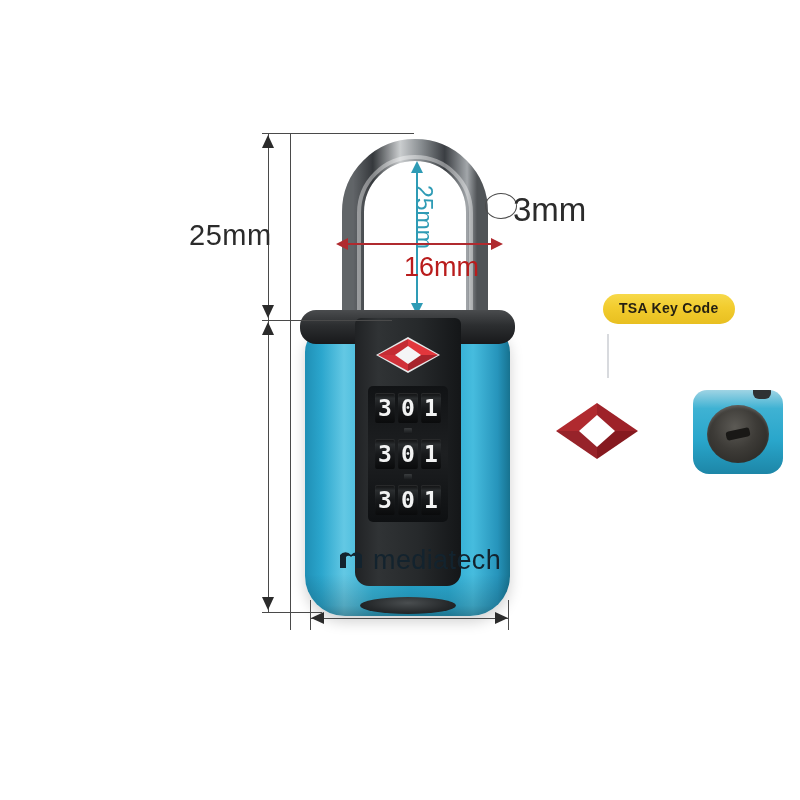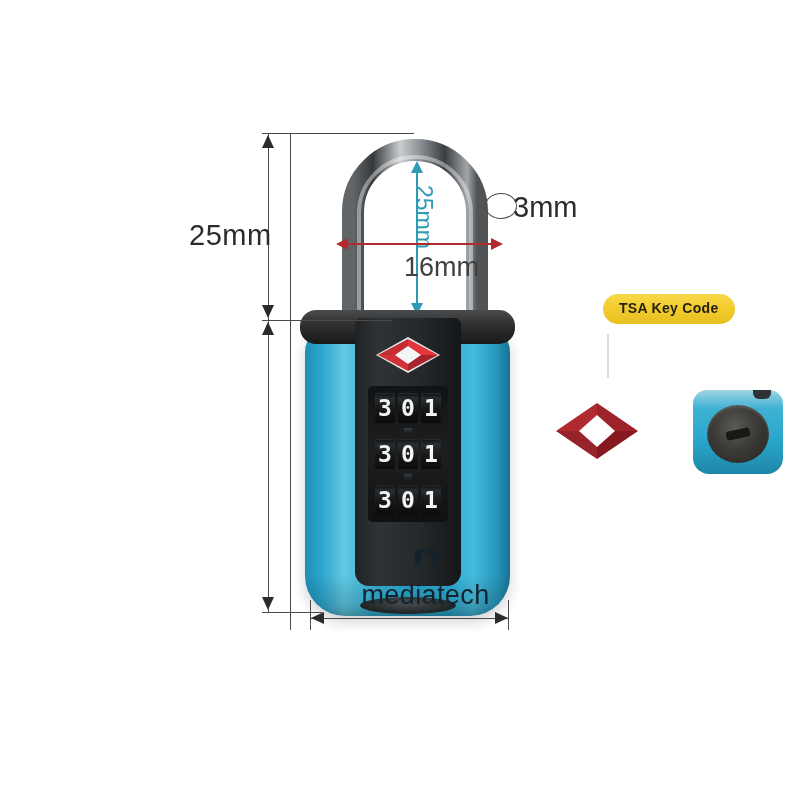--- a/index.html
+++ b/index.html
@@ -172,21 +172,20 @@
 
   .brand {
     position: absolute;
     left: 338px;
     top: 543px;
     width: 175px;
     height: 34px;
     display: flex;
     align-items: center;
     gap: 9px;
-    flex-direction: column;
   }
   .brand-word {
     color: #13232e;
     font-size: 27px;
     letter-spacing: 0.4px;
   }
 
   
   .teal-line { position: absolute; background: #2e9bb5; }
   .red-line  { position: absolute; background: #b02a2f; }
@@ -195,21 +194,21 @@
     color: #2e9bb5;
     font-size: 23px;
     white-space: nowrap;
   }
   .vert-text {
     transform: rotate(90deg);
     transform-origin: left top;
   }
   .red-text {
     position: absolute;
-    color: #404040;
+    color: #b91c1c;
     font-size: 27px;
     white-space: nowrap;
     text-align: right;
   }
   .ah-teal-up {
     border-left: 6px solid transparent;
     border-right: 6px solid transparent;
     border-bottom: 12px solid #2e9bb5;
   }
   .ah-teal-down {
@@ -235,21 +234,21 @@
     width: 30px;
     height: 24px;
     border: 1.5px solid #4a4a4a;
     border-radius: 50%;
   }
   .thick-label {
     position: absolute;
     left: 513px;
     top: 191px;
     color: #2b2b2b;
-    font-size: 29px;
+    font-size: 33px;
     white-space: nowrap;
   }
 
   
   .tsa-badge {
     position: absolute;
     left: 603px;
     top: 294px;
     padding: 6px 16px 8px 16px;
     background: linear-gradient(to bottom, #f7d94a 0%, #f2cc2e 45%, #e8bf20 100%);

